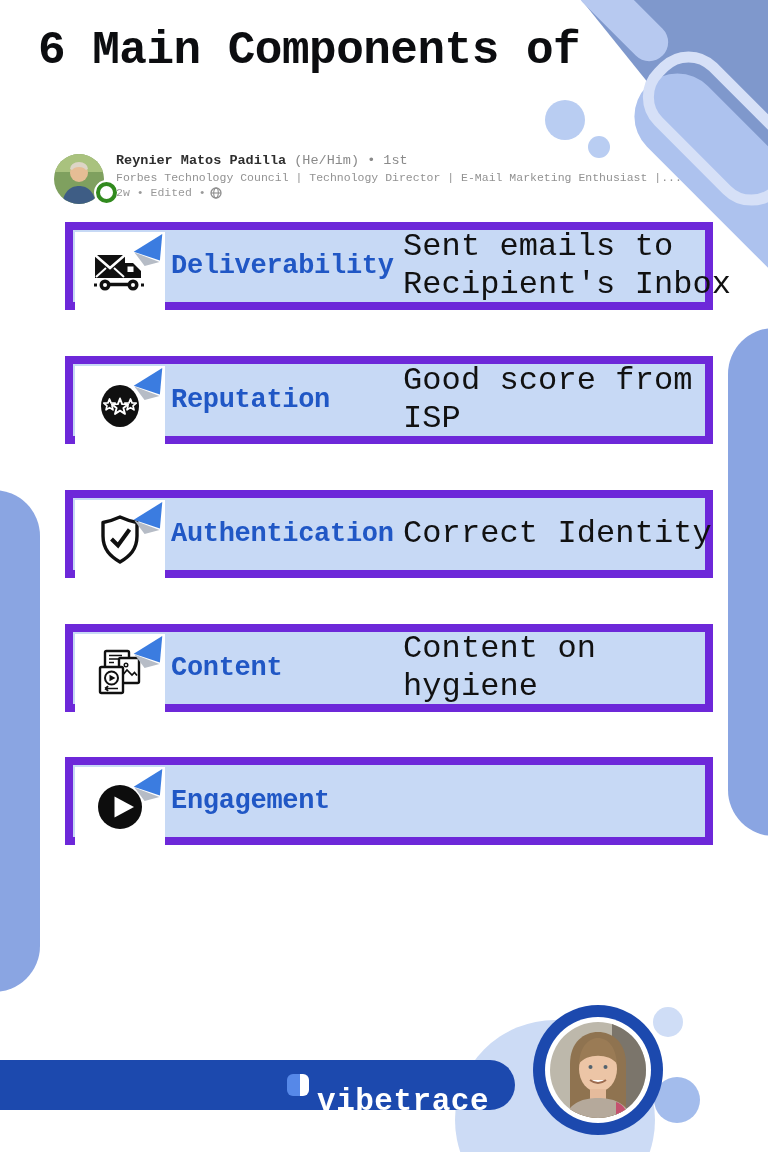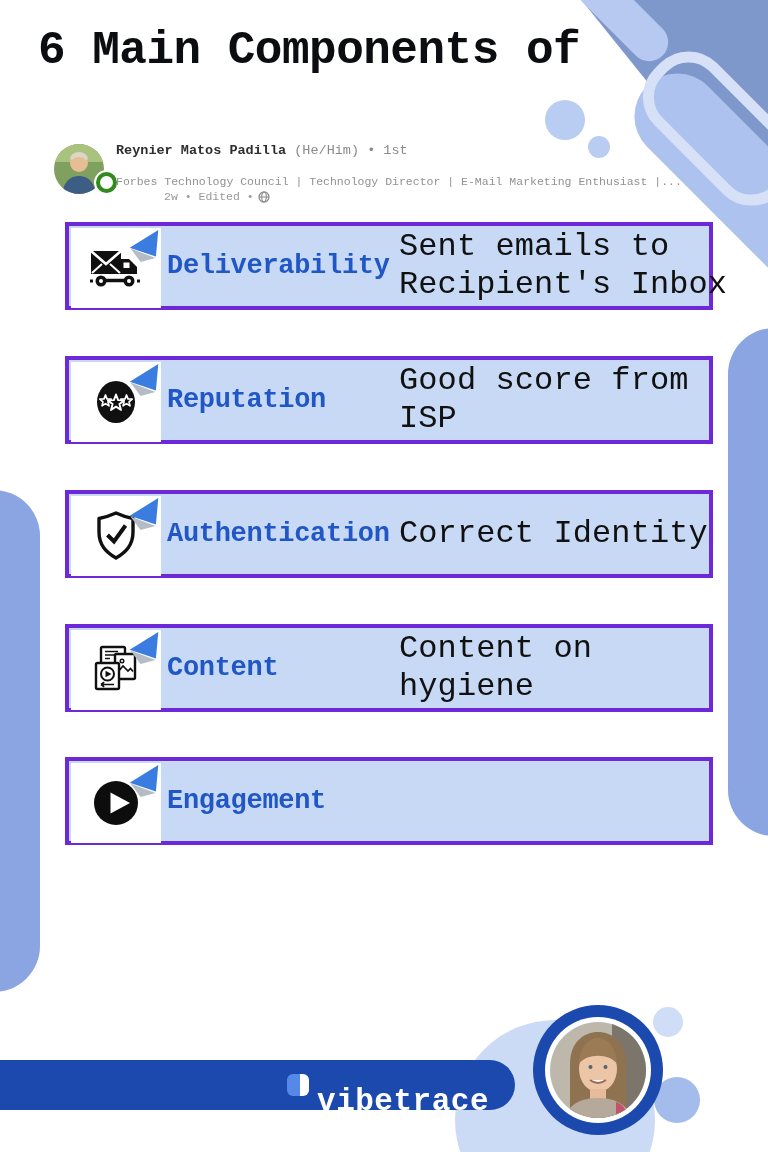--- a/index.html
+++ b/index.html
@@ -23,33 +23,33 @@
   .edge-left{position:absolute;left:-36px;top:490px;width:76px;height:502px;background:#8aa5e2;
              border-radius:0 46px 46px 0;}
   .edge-right{position:absolute;left:728px;top:328px;width:70px;height:508px;background:#8aa5e2;
               border-radius:46px 0 0 46px;}
 
   
   .title{position:absolute;left:38px;top:24px;font-size:46px;line-height:1.18;font-weight:700;
          color:#0c0d10;letter-spacing:-0.5px;}
 
   
-  .post{position:absolute;left:54px;top:142px;width:660px;height:64px;}
+  .post{position:absolute;left:54px;top:152px;width:660px;height:64px;}
   .avatar{position:absolute;left:0;top:2px;width:50px;height:50px;border-radius:50%;overflow:hidden;}
   .badge{position:absolute;left:42px;top:30px;width:13px;height:13px;border:4px solid #318a1e;
          border-radius:50%;background:#fff;box-shadow:0 0 0 2px #fff;}
   .post-text{position:absolute;left:62px;top:1px;width:580px;}
   .pl1{font-size:13.5px;color:#8a8a8a;}
   .pl1 .name{font-weight:700;color:#2e2e2e;}
-  .pl2{font-size:11.5px;color:#929292;margin-top:17px;}
-  .pl3{font-size:11.5px;color:#999;margin-top:2px;display:flex;align-items:flex-end;gap:4px;padding-left:48px;}
+  .pl2{font-size:11.5px;color:#929292;margin-top:3px;}
+  .pl3{font-size:11.5px;color:#999;margin-top:2px;display:flex;align-items:flex-end;gap:4px;}
 
   
   .row{position:absolute;left:65px;width:648px;height:88px;background:#c7d9f5;
-       border:4px solid #6d28d9;box-sizing:border-box;}
+       border:8px solid #6d28d9;box-sizing:border-box;}
   .iconbox{position:absolute;left:2px;top:2px;width:90px;height:80px;background:#fff;
            display:flex;align-items:center;justify-content:center;}
   .fold{position:absolute;top:0;right:0;width:34px;height:34px;}
   .fold-gray{position:absolute;inset:0;background:#b6bcc6;clip-path:polygon(10% 60%,84% 88%,40% 100%);}
   .fold-blue{position:absolute;inset:0;background:#3b7ce0;clip-path:polygon(92% 6%,8% 58%,85% 84%);}
   .rtitle{position:absolute;left:98px;top:50%;transform:translateY(-50%);font-size:27px;
           font-weight:700;color:#2057c5;letter-spacing:-0.3px;white-space:nowrap;}
   .rdesc{position:absolute;left:330px;top:50%;transform:translateY(-50%);font-size:32px;
          color:#111;line-height:1.18;white-space:pre-line;width:340px;letter-spacing:0.1px;}
 

